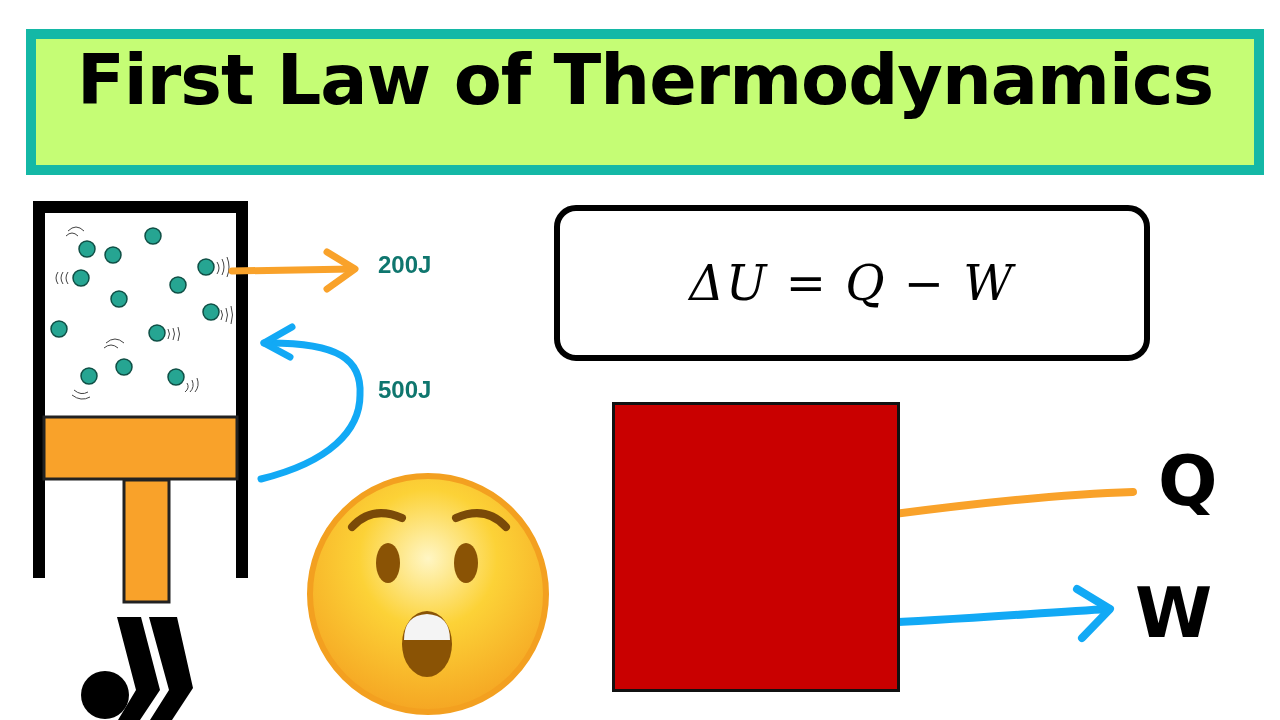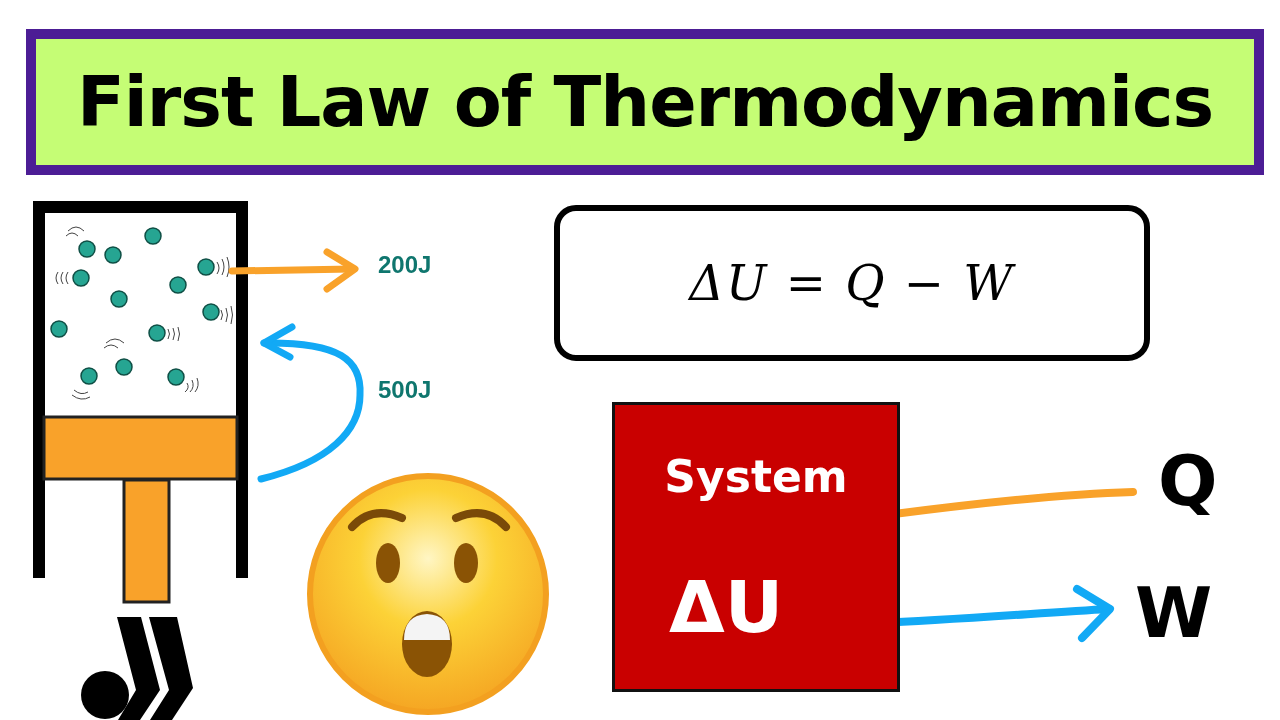--- a/index.html
+++ b/index.html
@@ -3,22 +3,22 @@
   <meta charset="utf-8">
   <style>
     html, body { margin: 0; padding: 0; }
     body {
       width: 1280px; height: 720px; overflow: hidden;
       background: #ffffff; position: relative;
       font-family: "DejaVu Sans", sans-serif;
     }
     .title-banner {
       position: absolute; left: 26px; top: 29px; width: 1218px; height: 126px;
-      background: #c5fd75; border: 10px solid #4c1d95;
-      display: flex; align-items: center; justify-content: center;
+      background: #c5fd75; border: 10px solid #14b8a6;
+      display: flex; justify-content: center;
     }
     .title-text {
       font-family: "DejaVu Sans", sans-serif; font-weight: bold;
       font-size: 70px; color: #000; letter-spacing: -1px; white-space: nowrap;
     }
     .svg-layer { position: absolute; left: 0; top: 0; }
     .energy-label {
       position: absolute; font-family: "Liberation Sans", sans-serif;
       font-weight: bold; font-size: 24px; color: #0f766e;
     }
@@ -154,18 +154,16 @@
 </svg>
 
 <div class="energy-label" style="left:378px; top:251px;">200J</div>
 <div class="energy-label" style="left:378px; top:376px;">500J</div>
 
 <div class="equation-box">
   <span class="equation-text">ΔU = Q − W</span>
 </div>
 
 <div class="system-box">
-  <div class="system-label">System</div>
-  <div class="system-du">ΔU</div>
 </div>
 
 <div class="var-label" style="left:1158px; top:440px;">Q</div>
 <div class="var-label" style="left:1135px; top:572px;">W</div>
 
 </body></html>

